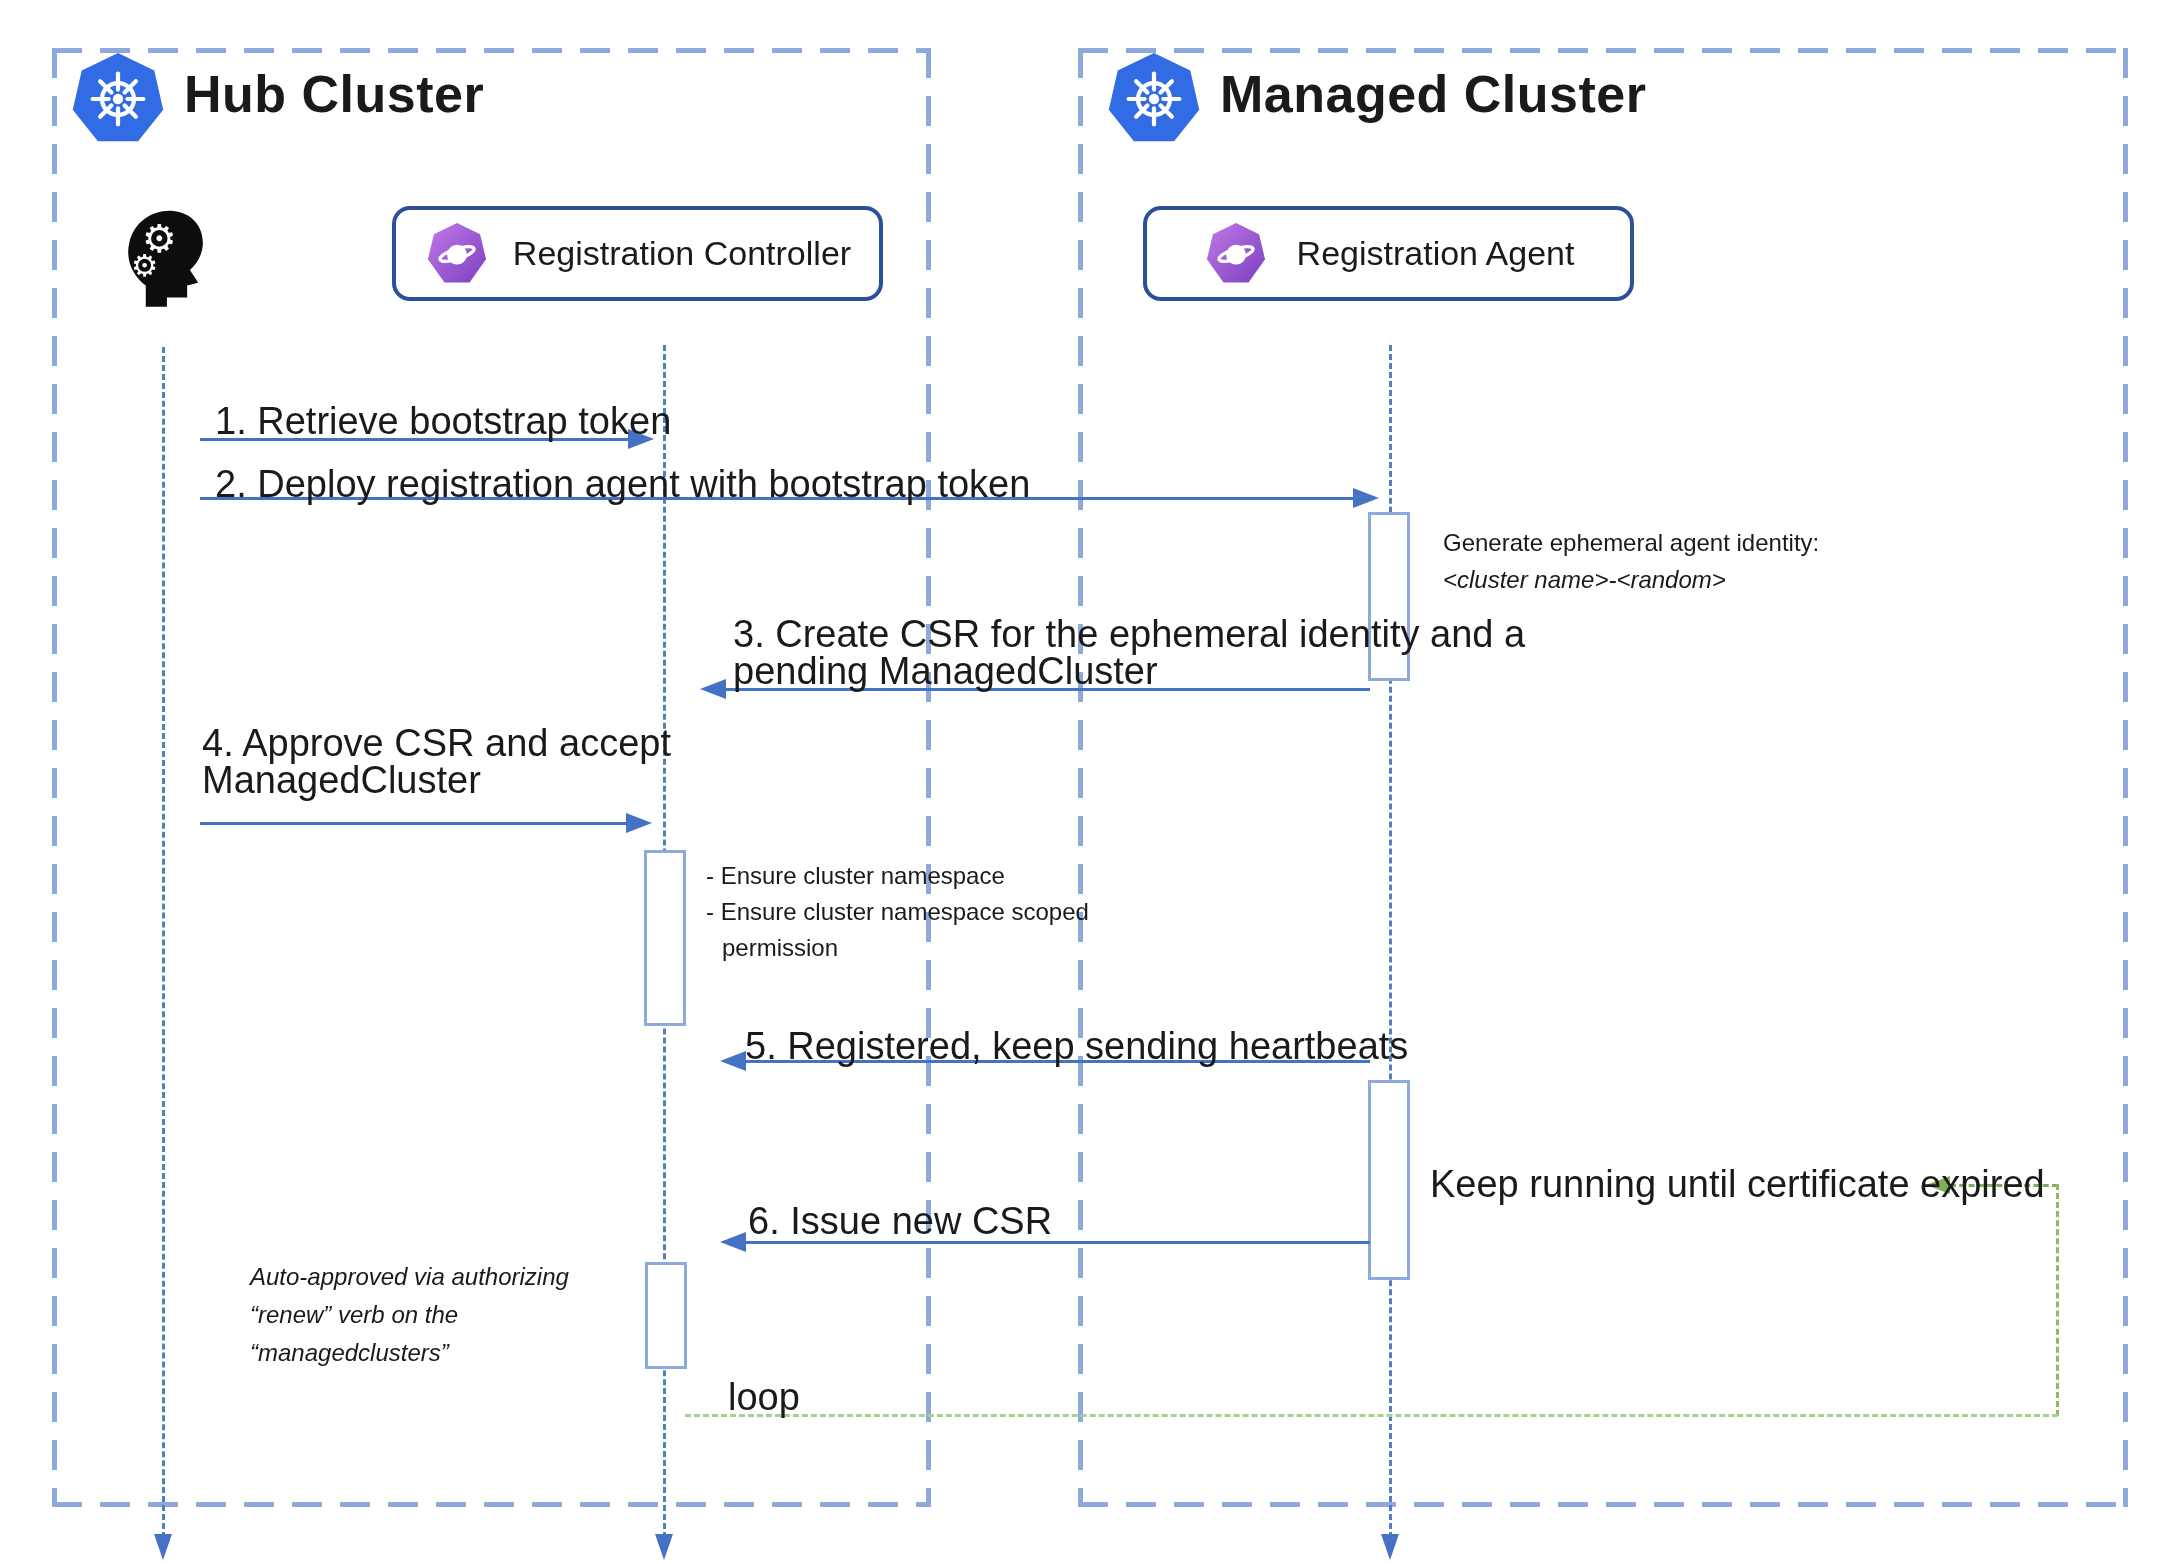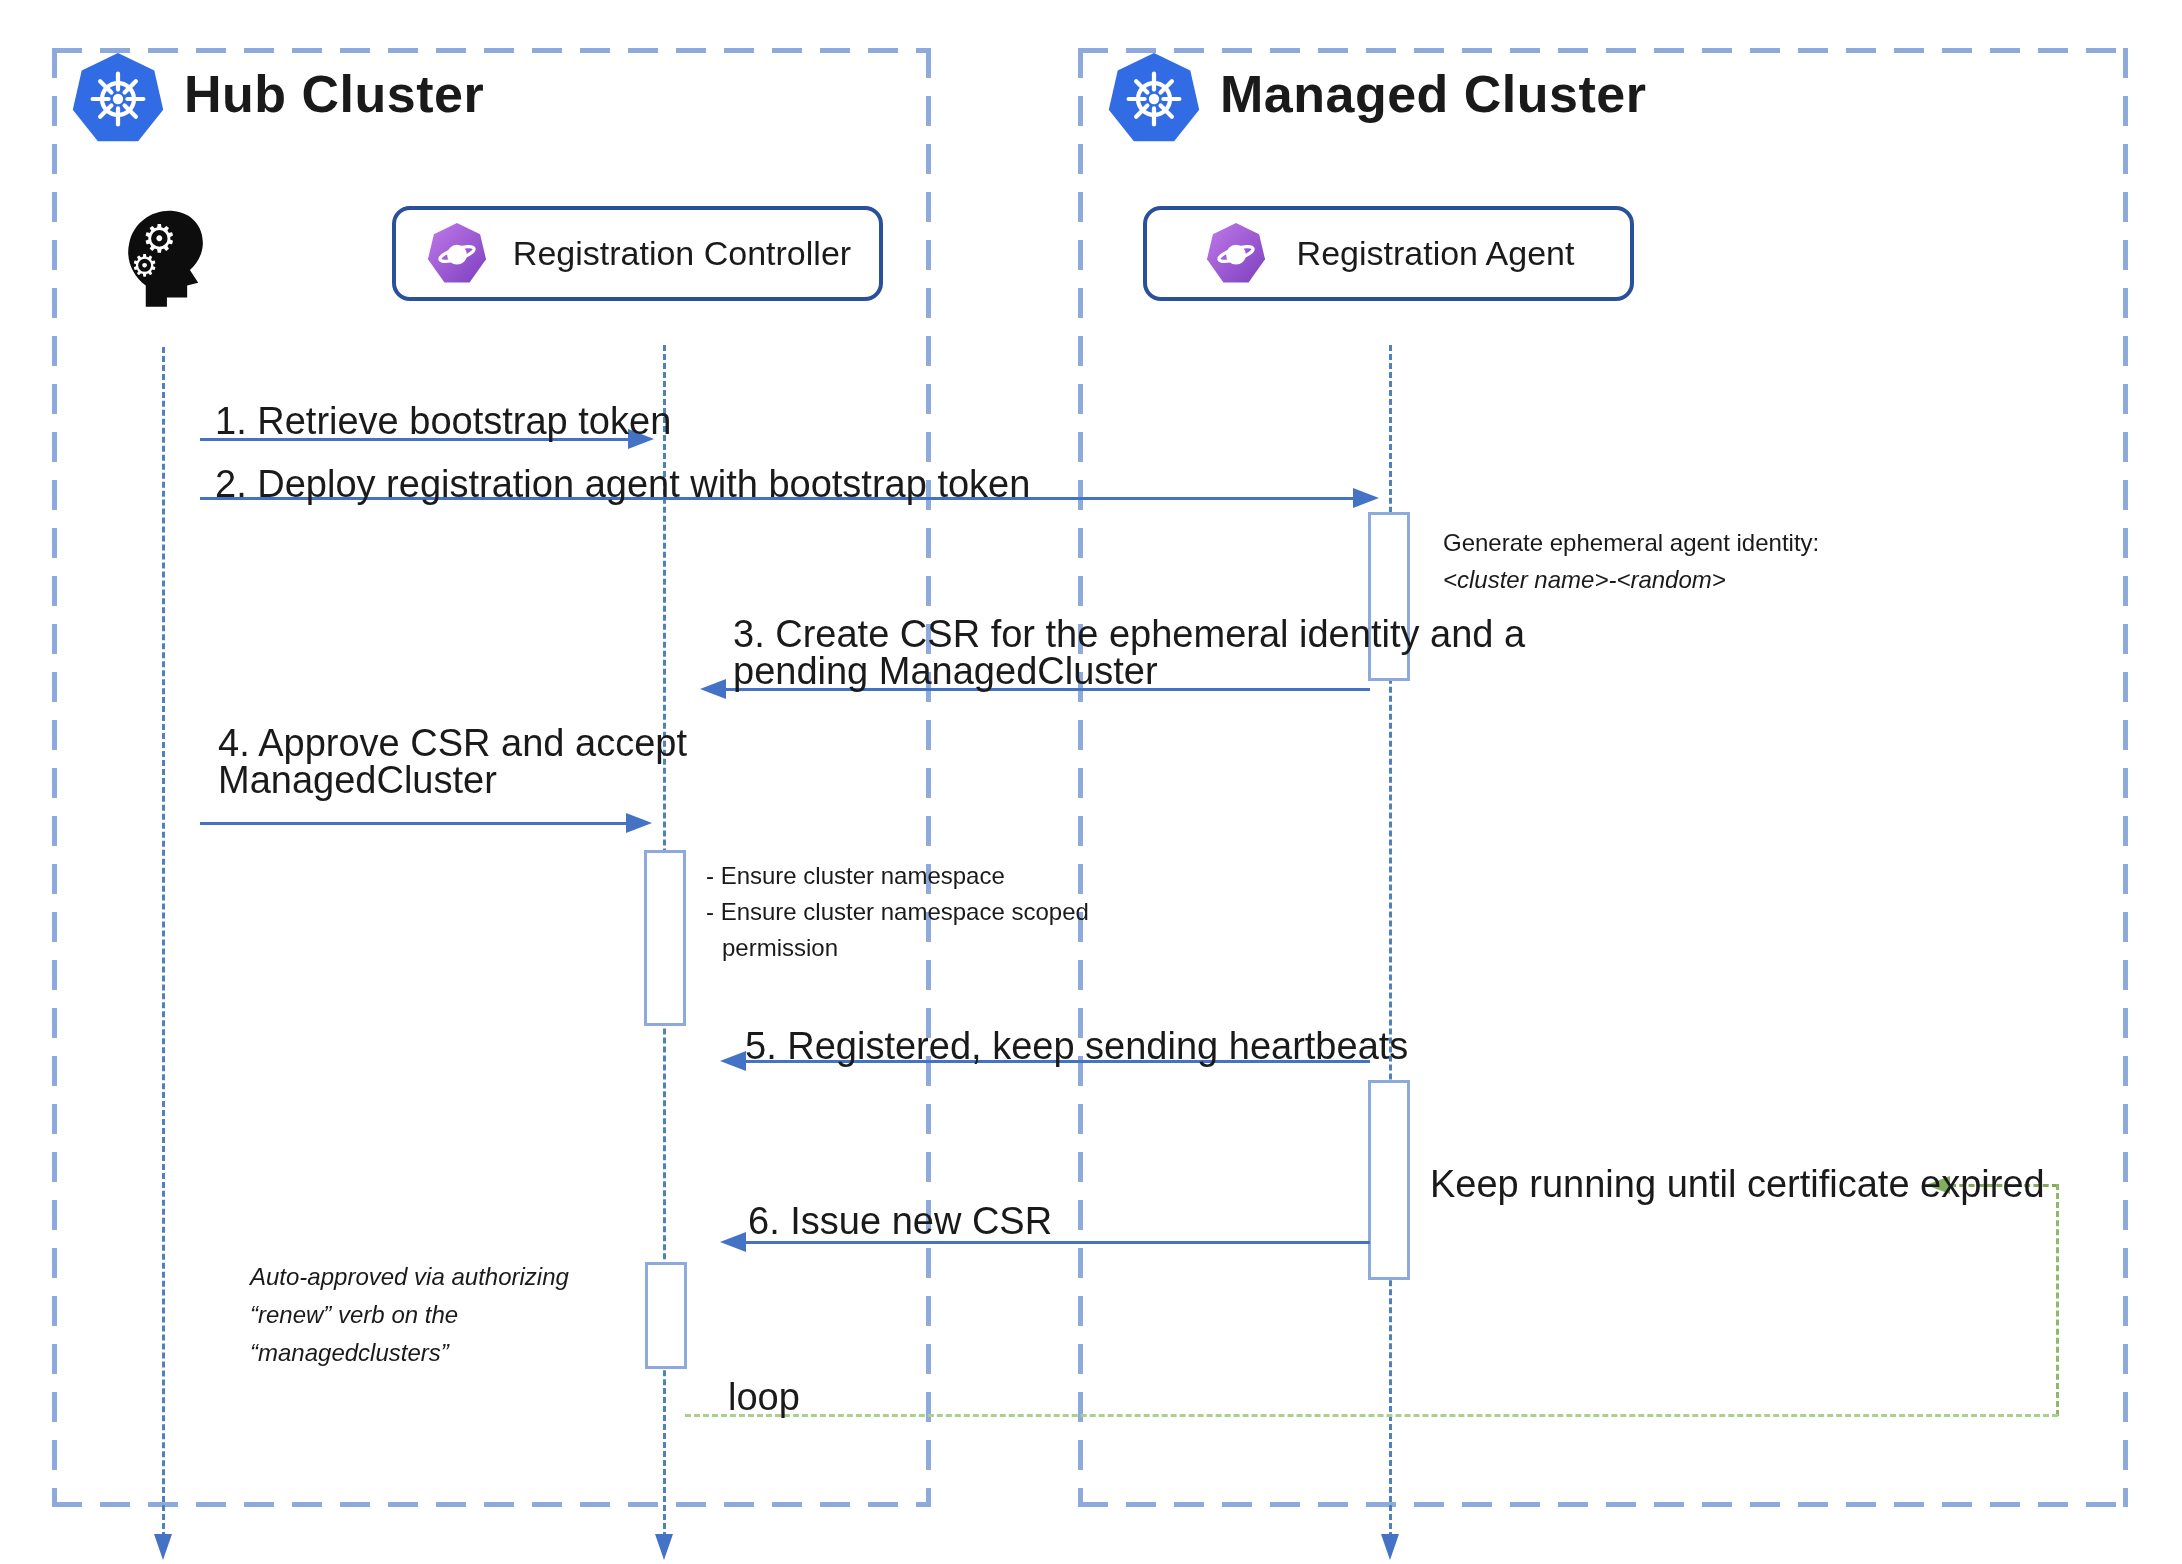--- a/index.html
+++ b/index.html
@@ -178,21 +178,21 @@
     <span class="italic">&lt;cluster name&gt;-&lt;random&gt;</span>
   </div>
 
   <div class="msg" style="left:733px;top:616px;">
     <span style="display:block;">3. Create CSR for the ephemeral identity and a</span>
     <span style="display:block;">pending ManagedCluster</span>
   </div>
   <div class="mline" style="left:720px;top:688px;width:650px;"></div>
   <div class="head-left" style="left:700px;top:679px;"></div>
 
-  <div class="msg" style="left:218px;top:725px;">
+  <div class="msg" style="left:202px;top:725px;">
     <span style="display:block;">4. Approve CSR and accept</span>
     <span style="display:block;">ManagedCluster</span>
   </div>
   <div class="mline" style="left:200px;top:822px;width:428px;"></div>
   <div class="head-right" style="left:626px;top:813px;"></div>
 
   <div class="note" style="left:700px;top:858px;line-height:36px;margin-left:6px;">
     <span>- Ensure cluster namespace</span>
     <span>- Ensure cluster namespace scoped</span>
     <span class="ind">permission</span>

